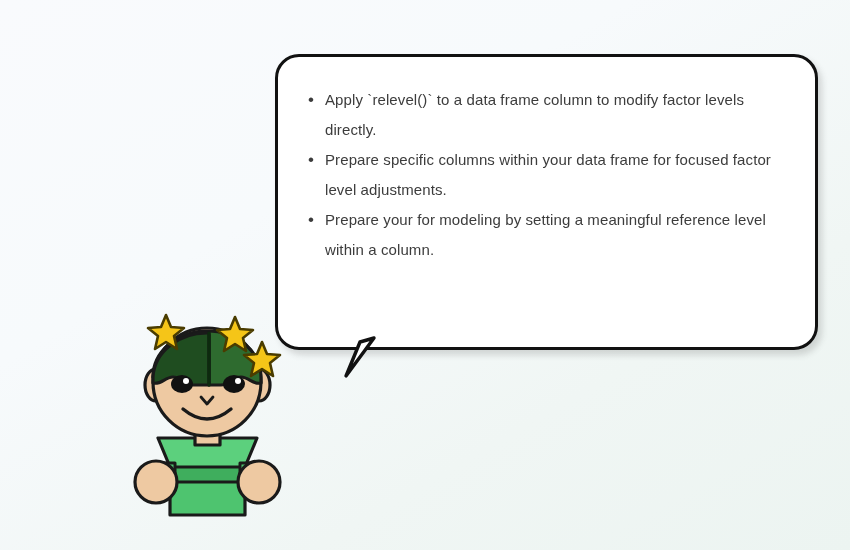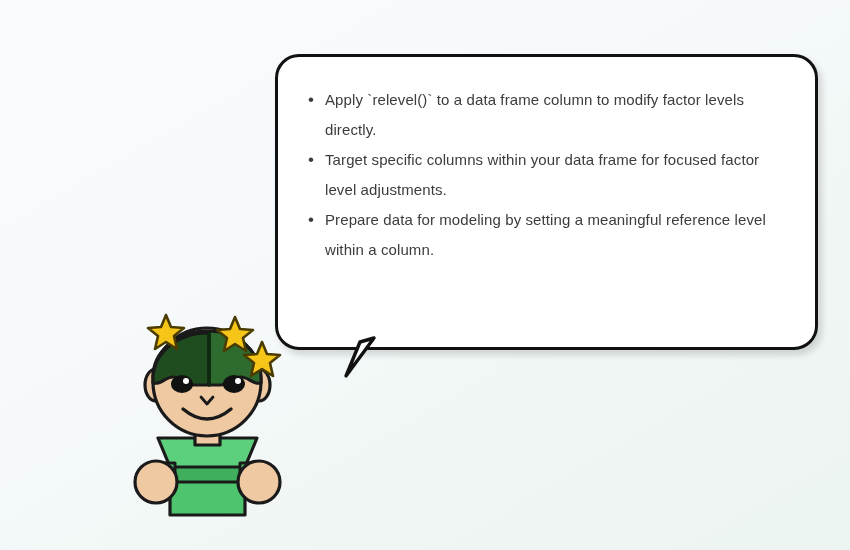--- a/index.html
+++ b/index.html
@@ -81,22 +81,22 @@
   }
 </style>
 </head>
 <body>
 
 <div class="scene">
 
   <div class="bubble">
     <ul class="bubble-list">
       <li>Apply `relevel()` to a data frame column to modify factor levels directly.</li>
-      <li>Target specific columns within your data frame for focused factor level adjustments.</li>
-      <li>Prepare data for modeling by setting a meaningful reference level within a column.</li>
+      <li>Prepare specific columns within your data frame for focused factor level adjustments.</li>
+      <li>Prepare your for modeling by setting a meaningful reference level within a column.</li>
     </ul>
   </div>
 
   <svg class="tail" viewBox="0 0 60 42">
     <polygon points="44,2 16,40 30,6" fill="#ffffff" stroke="#111111" stroke-width="3.4" stroke-linejoin="round"></polygon>
   </svg>
 
   <svg class="character" viewBox="0 0 165 235">
 
     <path d="M45,175 L120,175 L120,210 L45,210 Z" fill="#4ec46f" stroke="#1a1a1a" stroke-width="3.2" stroke-linejoin="round"></path>

